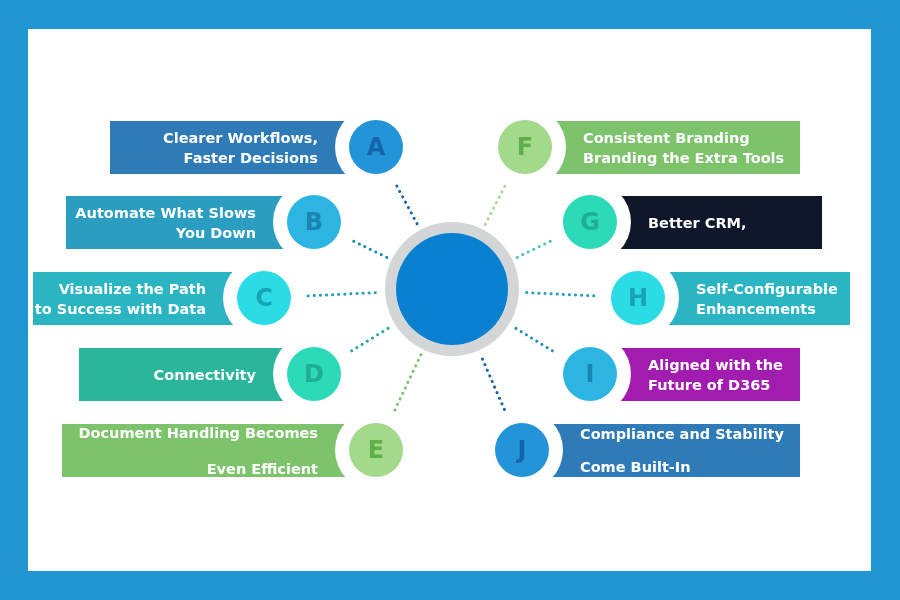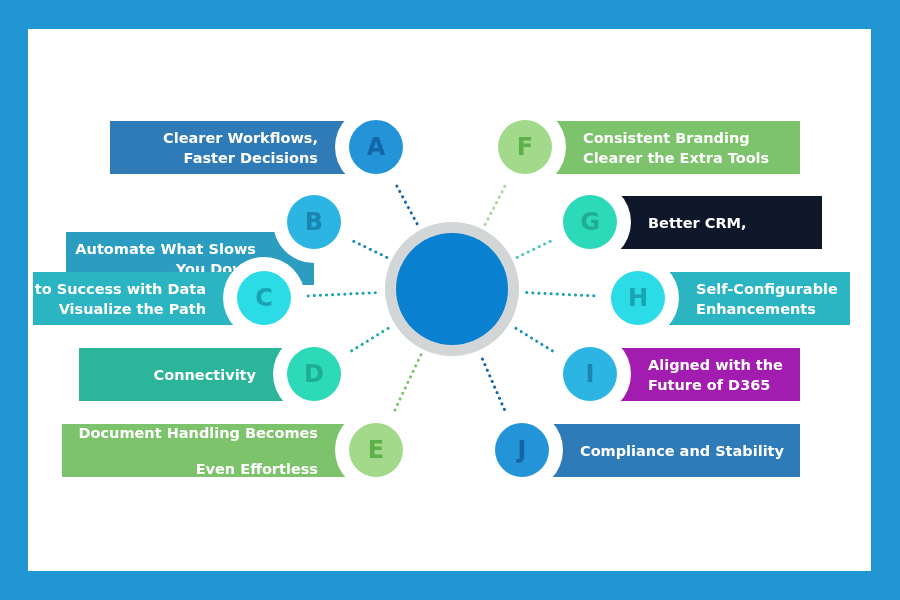--- a/index.html
+++ b/index.html
@@ -33,54 +33,54 @@
 
 <div id="items">
     <div class="banner left" style="background: rgb(47, 123, 184); top: 121px; left: 110px; width: 266px;">
       <div>Clearer Workflows,</div>
       <div>Faster Decisions</div>
     </div>
     <div class="notch" style="left: 335px; top: 106px;"></div>
     <div class="badge" style="left: 349px; top: 120px; background: rgb(35, 148, 216); color: rgb(21, 101, 168);">
       <span>A</span>
     </div>
-    <div class="banner left" style="background: rgb(42, 157, 192); top: 196px; left: 66px; width: 248px; margin-top: 36px;">
+    <div class="banner left" style="background: rgb(42, 157, 192); top: 196px; left: 66px; width: 248px;">
       <div>Automate What Slows</div>
       <div>You Down</div>
     </div>
     <div class="notch" style="left: 273px; top: 181px;"></div>
     <div class="badge" style="left: 287px; top: 195px; background: rgb(44, 181, 227); color: rgb(26, 133, 176);">
       <span>B</span>
     </div>
     <div class="banner left" style="background: rgb(43, 181, 195); top: 272px; left: 33px; width: 231px;">
+      <div>Visualize the Path</div>
       <div>to Success with Data</div>
-      <div>Visualize the Path</div>
     </div>
     <div class="notch" style="left: 223px; top: 257px;"></div>
     <div class="badge" style="left: 237px; top: 271px; background: rgb(43, 219, 230); color: rgb(26, 164, 179);">
       <span>C</span>
     </div>
     <div class="banner left" style="background: rgb(43, 181, 155); top: 348px; left: 79px; width: 235px;">
       <div>Connectivity</div>
     </div>
     <div class="notch" style="left: 273px; top: 333px;"></div>
     <div class="badge" style="left: 287px; top: 347px; background: rgb(44, 217, 185); color: rgb(31, 174, 147);">
       <span>D</span>
     </div>
     <div class="banner left" style="background: rgb(124, 195, 107); top: 424px; left: 62px; width: 314px; gap: 16px;">
       <div>Document Handling Becomes</div>
-      <div>Even Effortless</div>
+      <div>Even Efficient</div>
     </div>
     <div class="notch" style="left: 335px; top: 409px;"></div>
     <div class="badge" style="left: 349px; top: 423px; background: rgb(162, 217, 138); color: rgb(94, 176, 74);">
       <span>E</span>
     </div>
     <div class="banner right" style="background: rgb(124, 195, 107); top: 121px; left: 525px; width: 275px;">
       <div>Consistent Branding</div>
-      <div>Clearer the Extra Tools</div>
+      <div>Branding the Extra Tools</div>
     </div>
     <div class="notch" style="left: 484px; top: 106px;"></div>
     <div class="badge" style="left: 498px; top: 120px; background: rgb(162, 217, 138); color: rgb(94, 176, 74);">
       <span>F</span>
     </div>
     <div class="banner right" style="background: #0f172a; top: 196px; left: 590px; width: 232px;">
       <div>Better CRM,</div>
     </div>
     <div class="notch" style="left: 549px; top: 181px;"></div>
     <div class="badge" style="left: 563px; top: 195px; background: rgb(44, 217, 185); color: rgb(31, 174, 147);">
@@ -95,22 +95,23 @@
       <span>H</span>
     </div>
     <div class="banner right" style="background: #a21caf; top: 348px; left: 590px; width: 210px;">
       <div>Aligned with the</div>
       <div>Future of D365</div>
     </div>
     <div class="notch" style="left: 549px; top: 333px;"></div>
     <div class="badge" style="left: 563px; top: 347px; background: rgb(44, 181, 227); color: rgb(26, 133, 176);">
       <span>I</span>
     </div>
-    <div class="banner right" style="background: rgb(47, 123, 184); top: 424px; left: 522px; width: 278px;">
+    <div class="banner right" style="background: rgb(47, 123, 184); top: 424px; left: 522px; width: 278px; justify-content: space-between;">
       <div>Compliance and Stability</div>
+      <div>Come Built-In</div>
     </div>
     <div class="notch" style="left: 481px; top: 409px;"></div>
     <div class="badge" style="left: 495px; top: 423px; background: rgb(35, 148, 216); color: rgb(21, 101, 168);">
       <span>J</span>
     </div>
   </div>
 
 <div class="hub-ring" style="background: rgb(211, 214, 215);"></div>
 <div class="hub-core" style="background: rgb(9, 128, 208);"></div>
 

